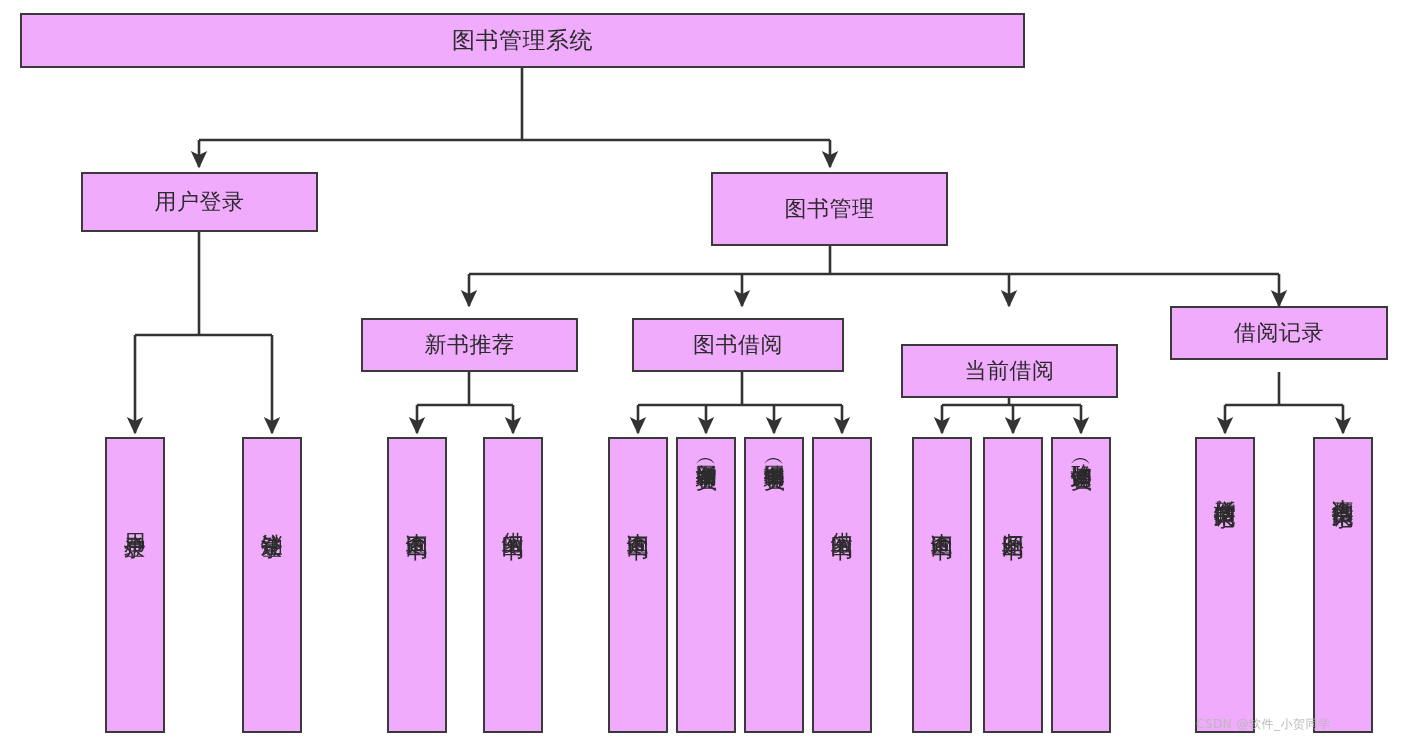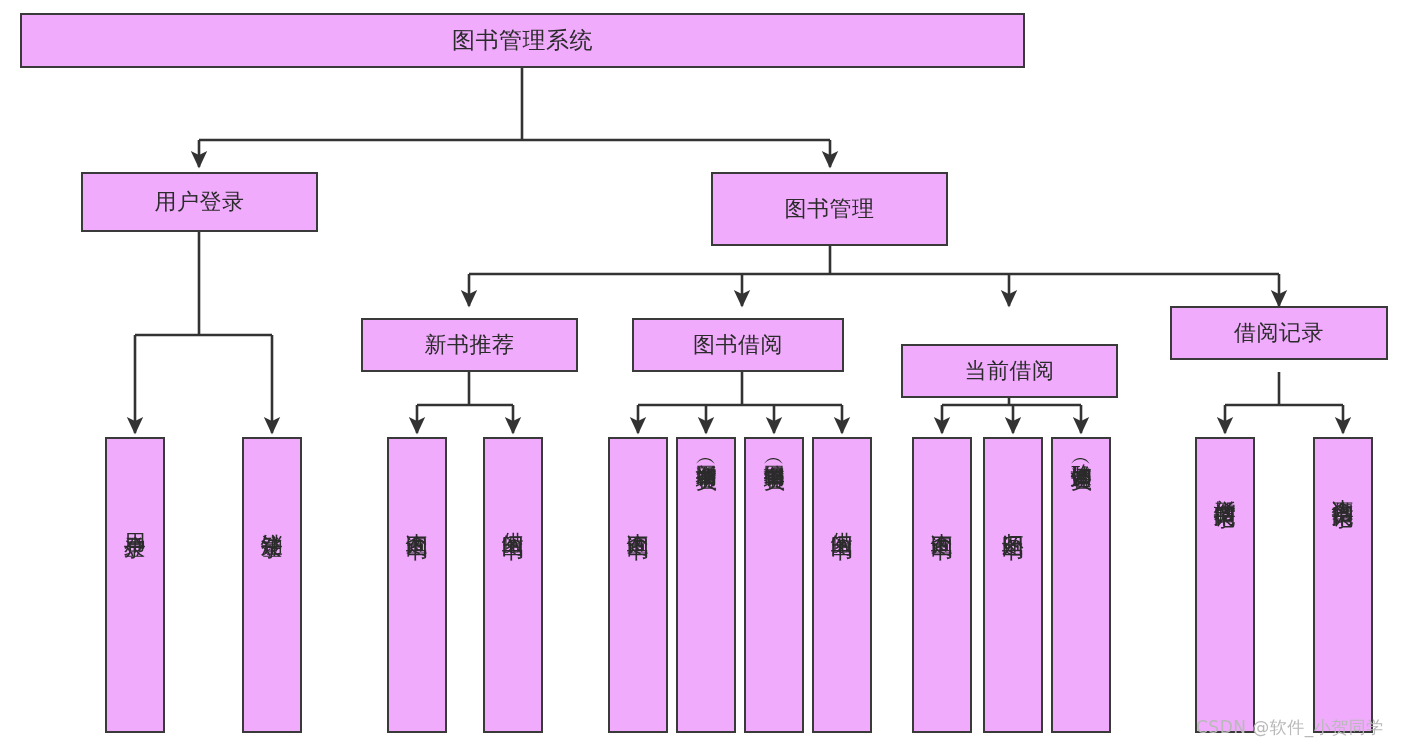--- a/index.html
+++ b/index.html
@@ -58,21 +58,21 @@
     line-height: 1.16;
     letter-spacing: 2px;
     white-space: nowrap;
   }
   .node.vert.tall .lbl {
     font-size: 21px;
     letter-spacing: 1px;
   }
   .watermark {
     position: absolute;
-    font-size: 17px;
+    font-size: 12px;
     color: #b9b9b9;
     white-space: nowrap;
     letter-spacing: 0.5px;
   }
 </style>
 </head>
 <body>
 
 <div id="canvas">
 

